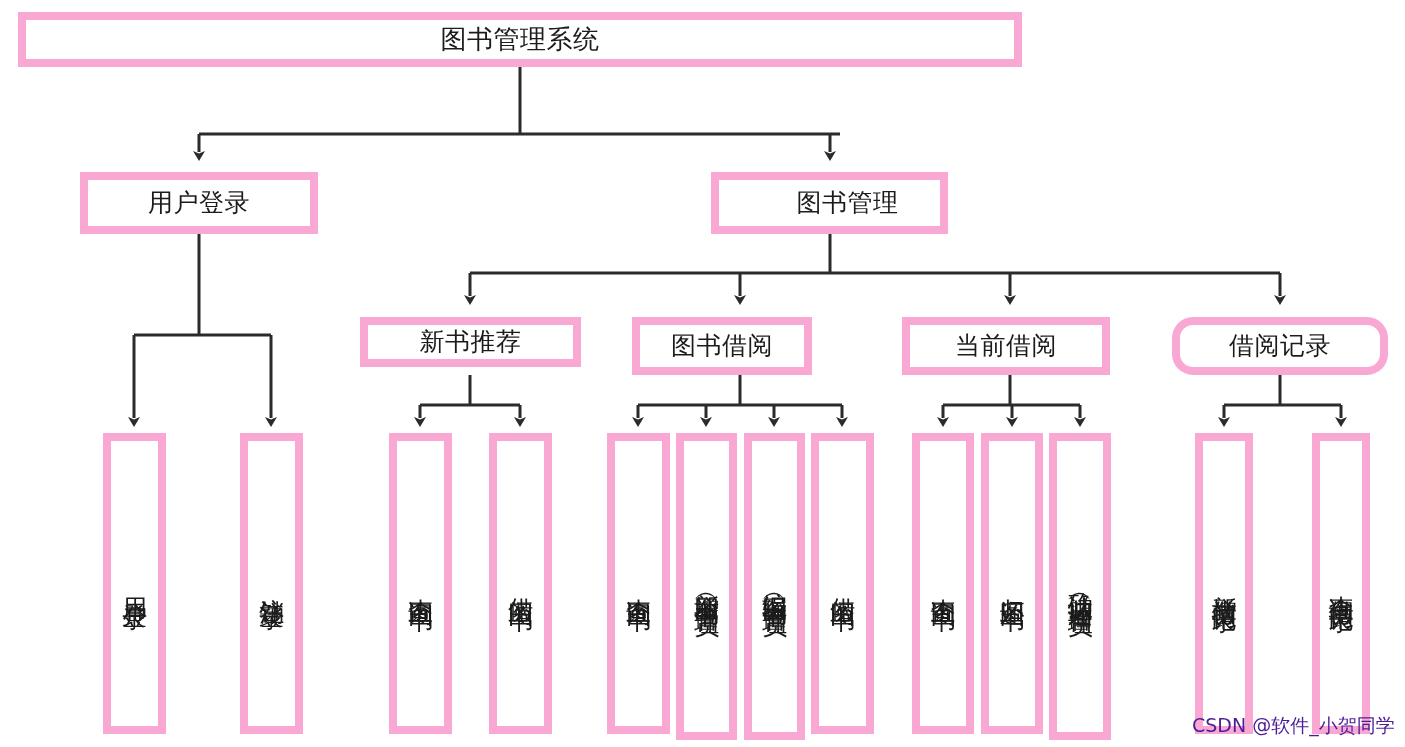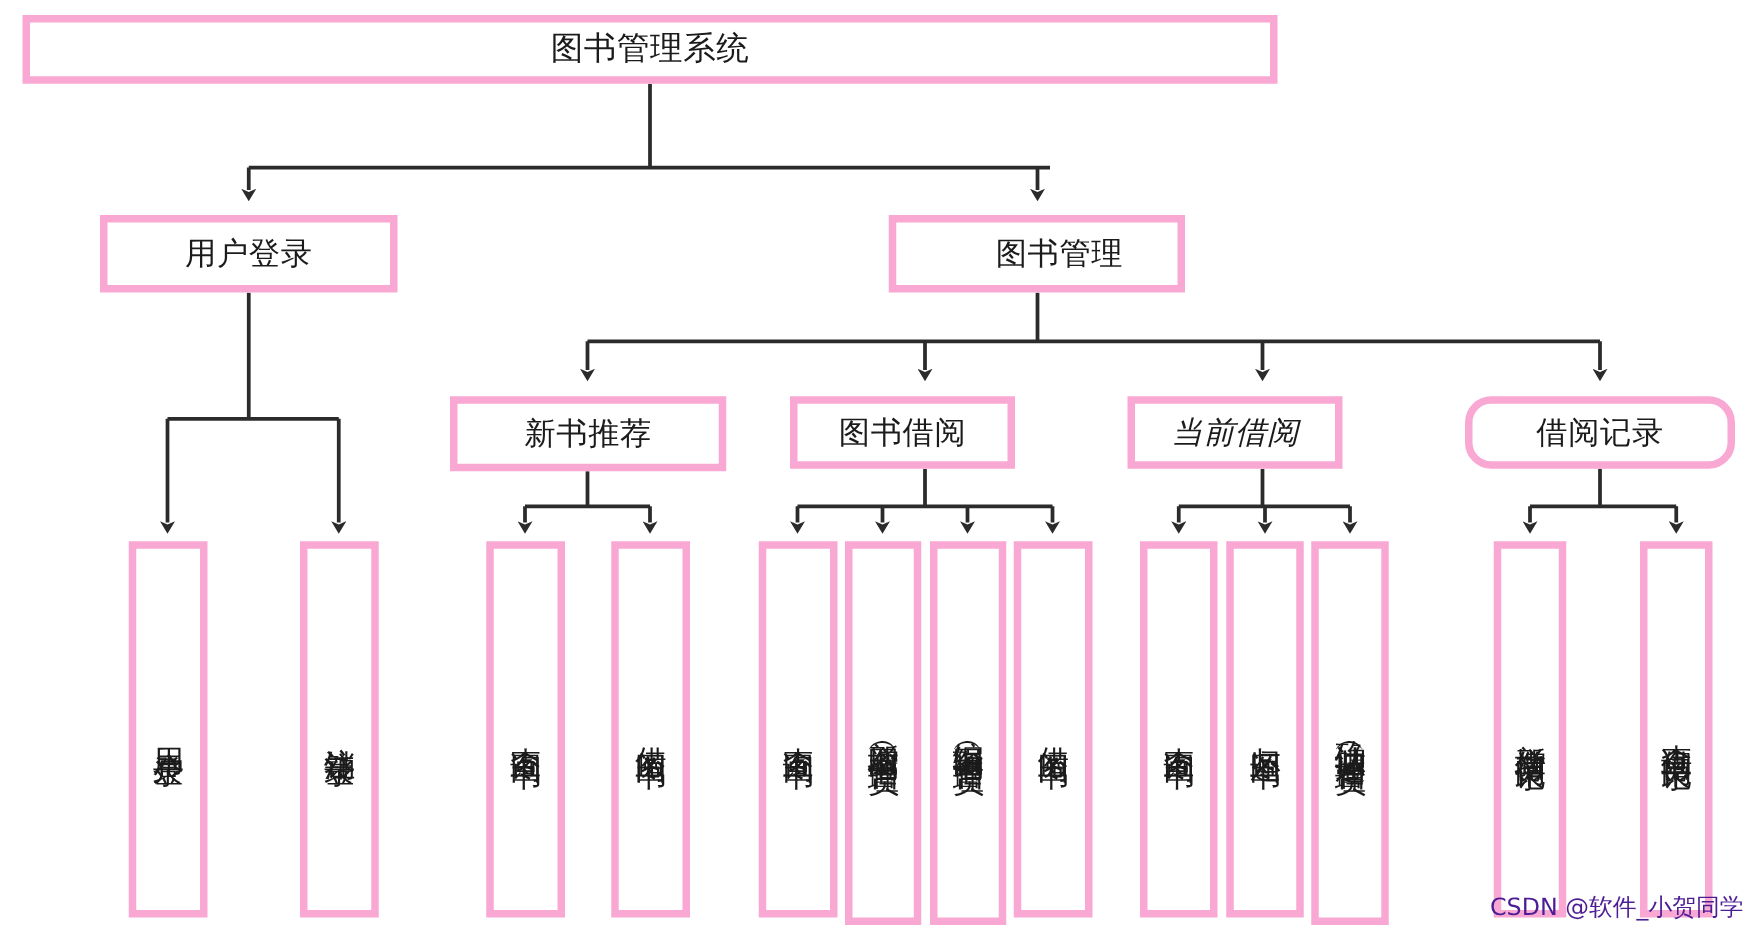--- a/index.html
+++ b/index.html
@@ -23,21 +23,21 @@
     left: 0;
     top: 0;
     width: 1405px;
     height: 747px;
     pointer-events: none;
   }
   .node {
     position: absolute;
     box-sizing: border-box;
     background: #ffffff;
-    border: 6px solid #f9a8d4;
+    border: 8px solid #f9a8d4;
     display: flex;
     align-items: center;
     justify-content: center;
     z-index: 2;
   }
   .node .label {
     color: #1b1b1b;
     line-height: 1.12;
     text-align: center;
     white-space: nowrap;
@@ -130,29 +130,29 @@
   </div>
 
   <div class="node horiz" style="left:80px; top:172px; width:238px; height:62px;">
     <span class="label">用户登录</span>
   </div>
 
   <div class="node horiz" style="left:711px; top:172px; width:237px; height:62px;padding-left:36px;">
     <span class="label">图书管理</span>
   </div>
 
-  <div class="node horiz" style="left:360px; top:317px; width:221px; height:60px;">
+  <div class="node horiz" style="left:360px; top:317px; width:221px; height:50px;">
     <span class="label">新书推荐</span>
   </div>
 
   <div class="node horiz" style="left:632px; top:317px; width:180px; height:58px;">
     <span class="label">图书借阅</span>
   </div>
 
-  <div class="node horiz" style="left:902px; top:317px; width:172px; height:58px;font-style:italic;">
+  <div class="node horiz" style="left:902px; top:317px; width:208px; height:58px;">
     <span class="label">当前借阅</span>
   </div>
 
   <div class="node horiz" style="left:1172px; top:317px; width:216px; height:58px;border-radius:21px;">
     <span class="label">借阅记录</span>
   </div>
 
   <div class="node vert" style="left:103px; top:433px; width:63px; height:301px;">
     <span class="label">用户登录</span>
   </div>

